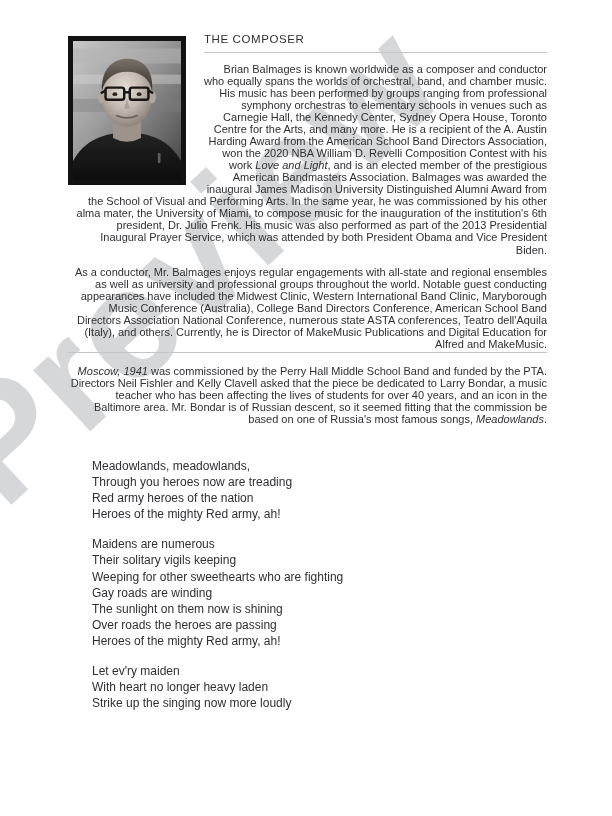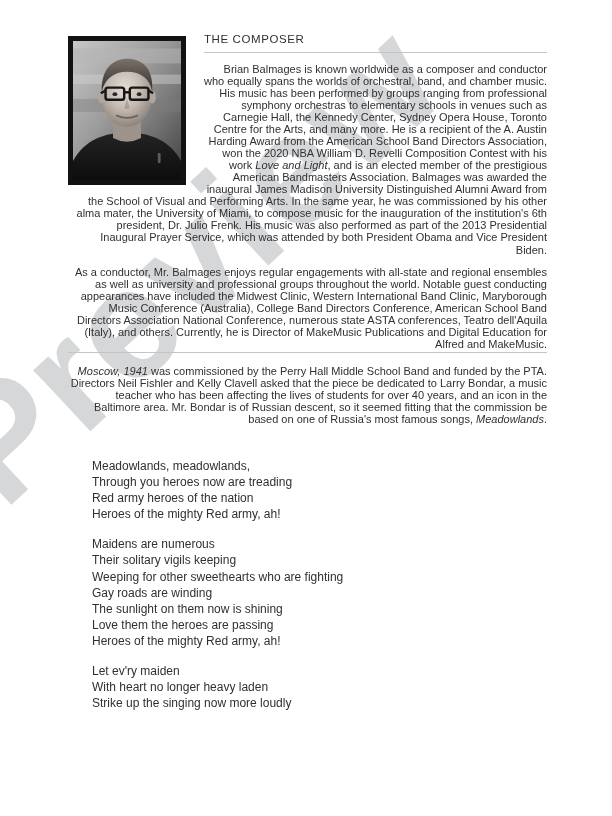--- a/index.html
+++ b/index.html
@@ -223,21 +223,21 @@
         <div class="lyric-line">Through you heroes now are treading</div>
         <div class="lyric-line">Red army heroes of the nation</div>
         <div class="lyric-line">Heroes of the mighty Red army, ah!</div>
       </div>
       <div class="lyric-stanza">
         <div class="lyric-line">Maidens are numerous</div>
         <div class="lyric-line">Their solitary vigils keeping</div>
         <div class="lyric-line">Weeping for other sweethearts who are fighting</div>
         <div class="lyric-line">Gay roads are winding</div>
         <div class="lyric-line">The sunlight on them now is shining</div>
-        <div class="lyric-line">Love them the heroes are passing</div>
+        <div class="lyric-line">Over roads the heroes are passing</div>
         <div class="lyric-line">Heroes of the mighty Red army, ah!</div>
       </div>
       <div class="lyric-stanza">
         <div class="lyric-line">Let ev'ry maiden</div>
         <div class="lyric-line">With heart no longer heavy laden</div>
         <div class="lyric-line">Strike up the singing now more loudly</div>
       </div>
     </div>
 
 </div>

